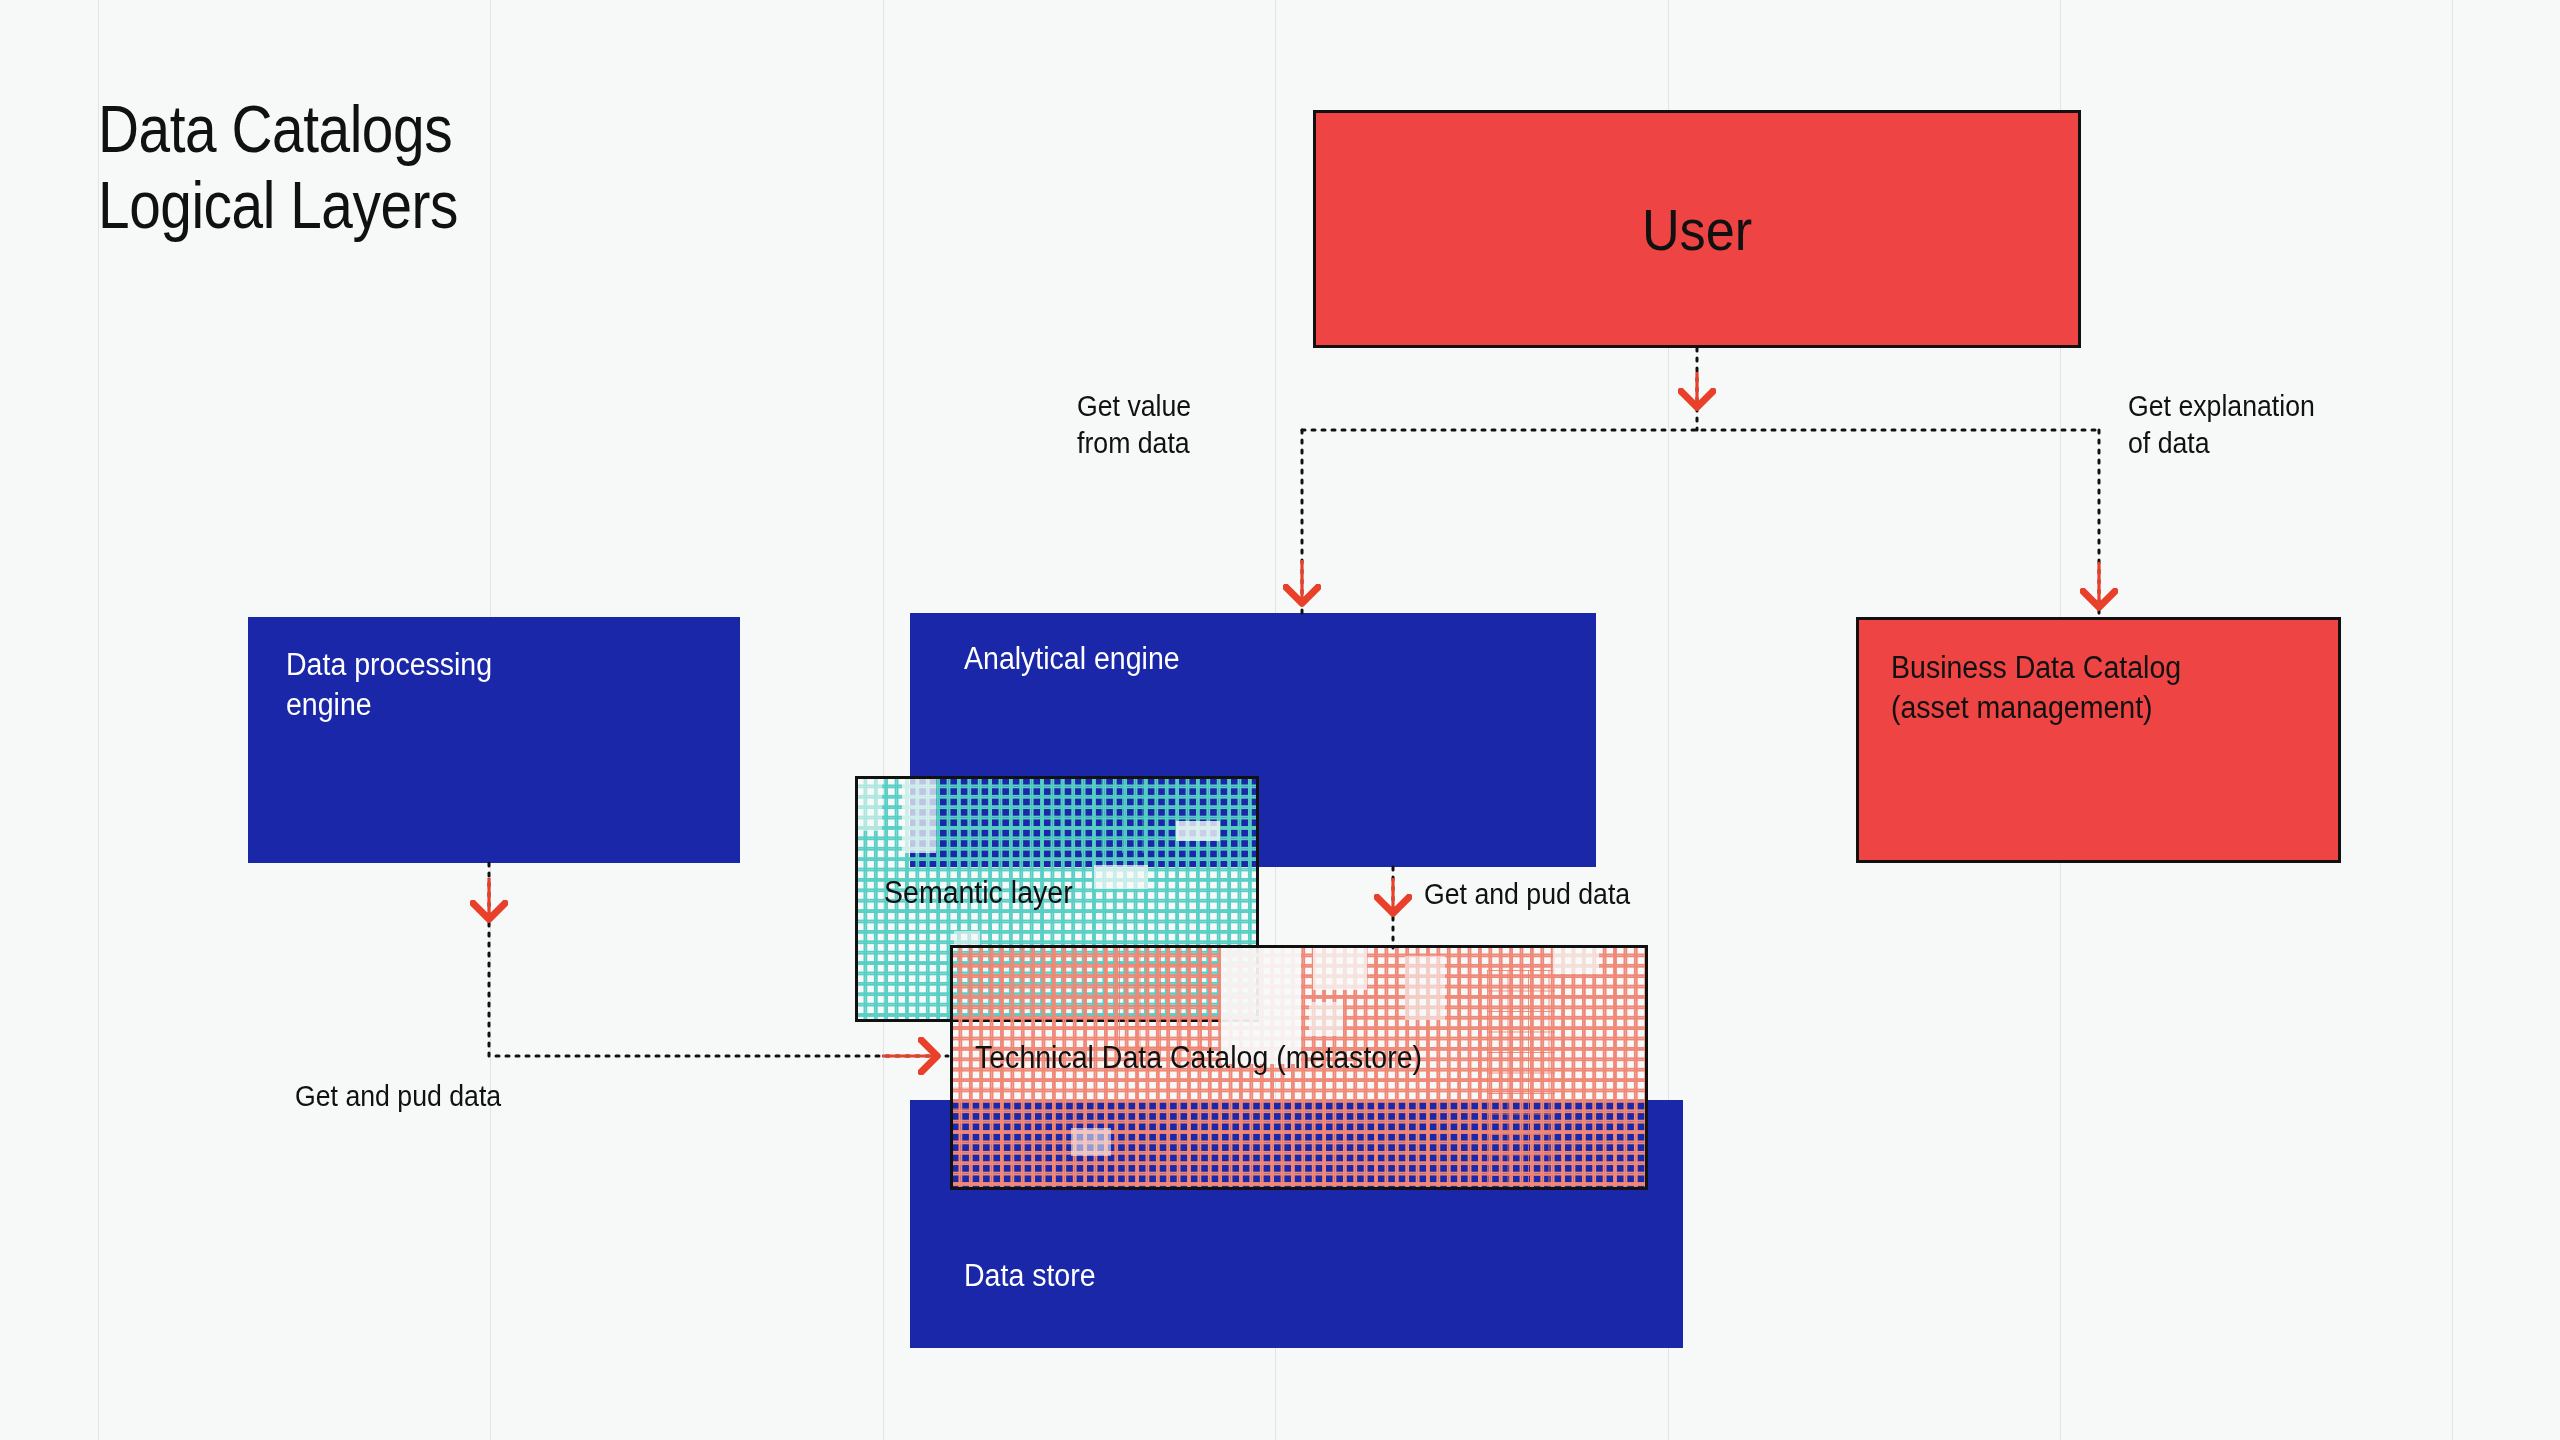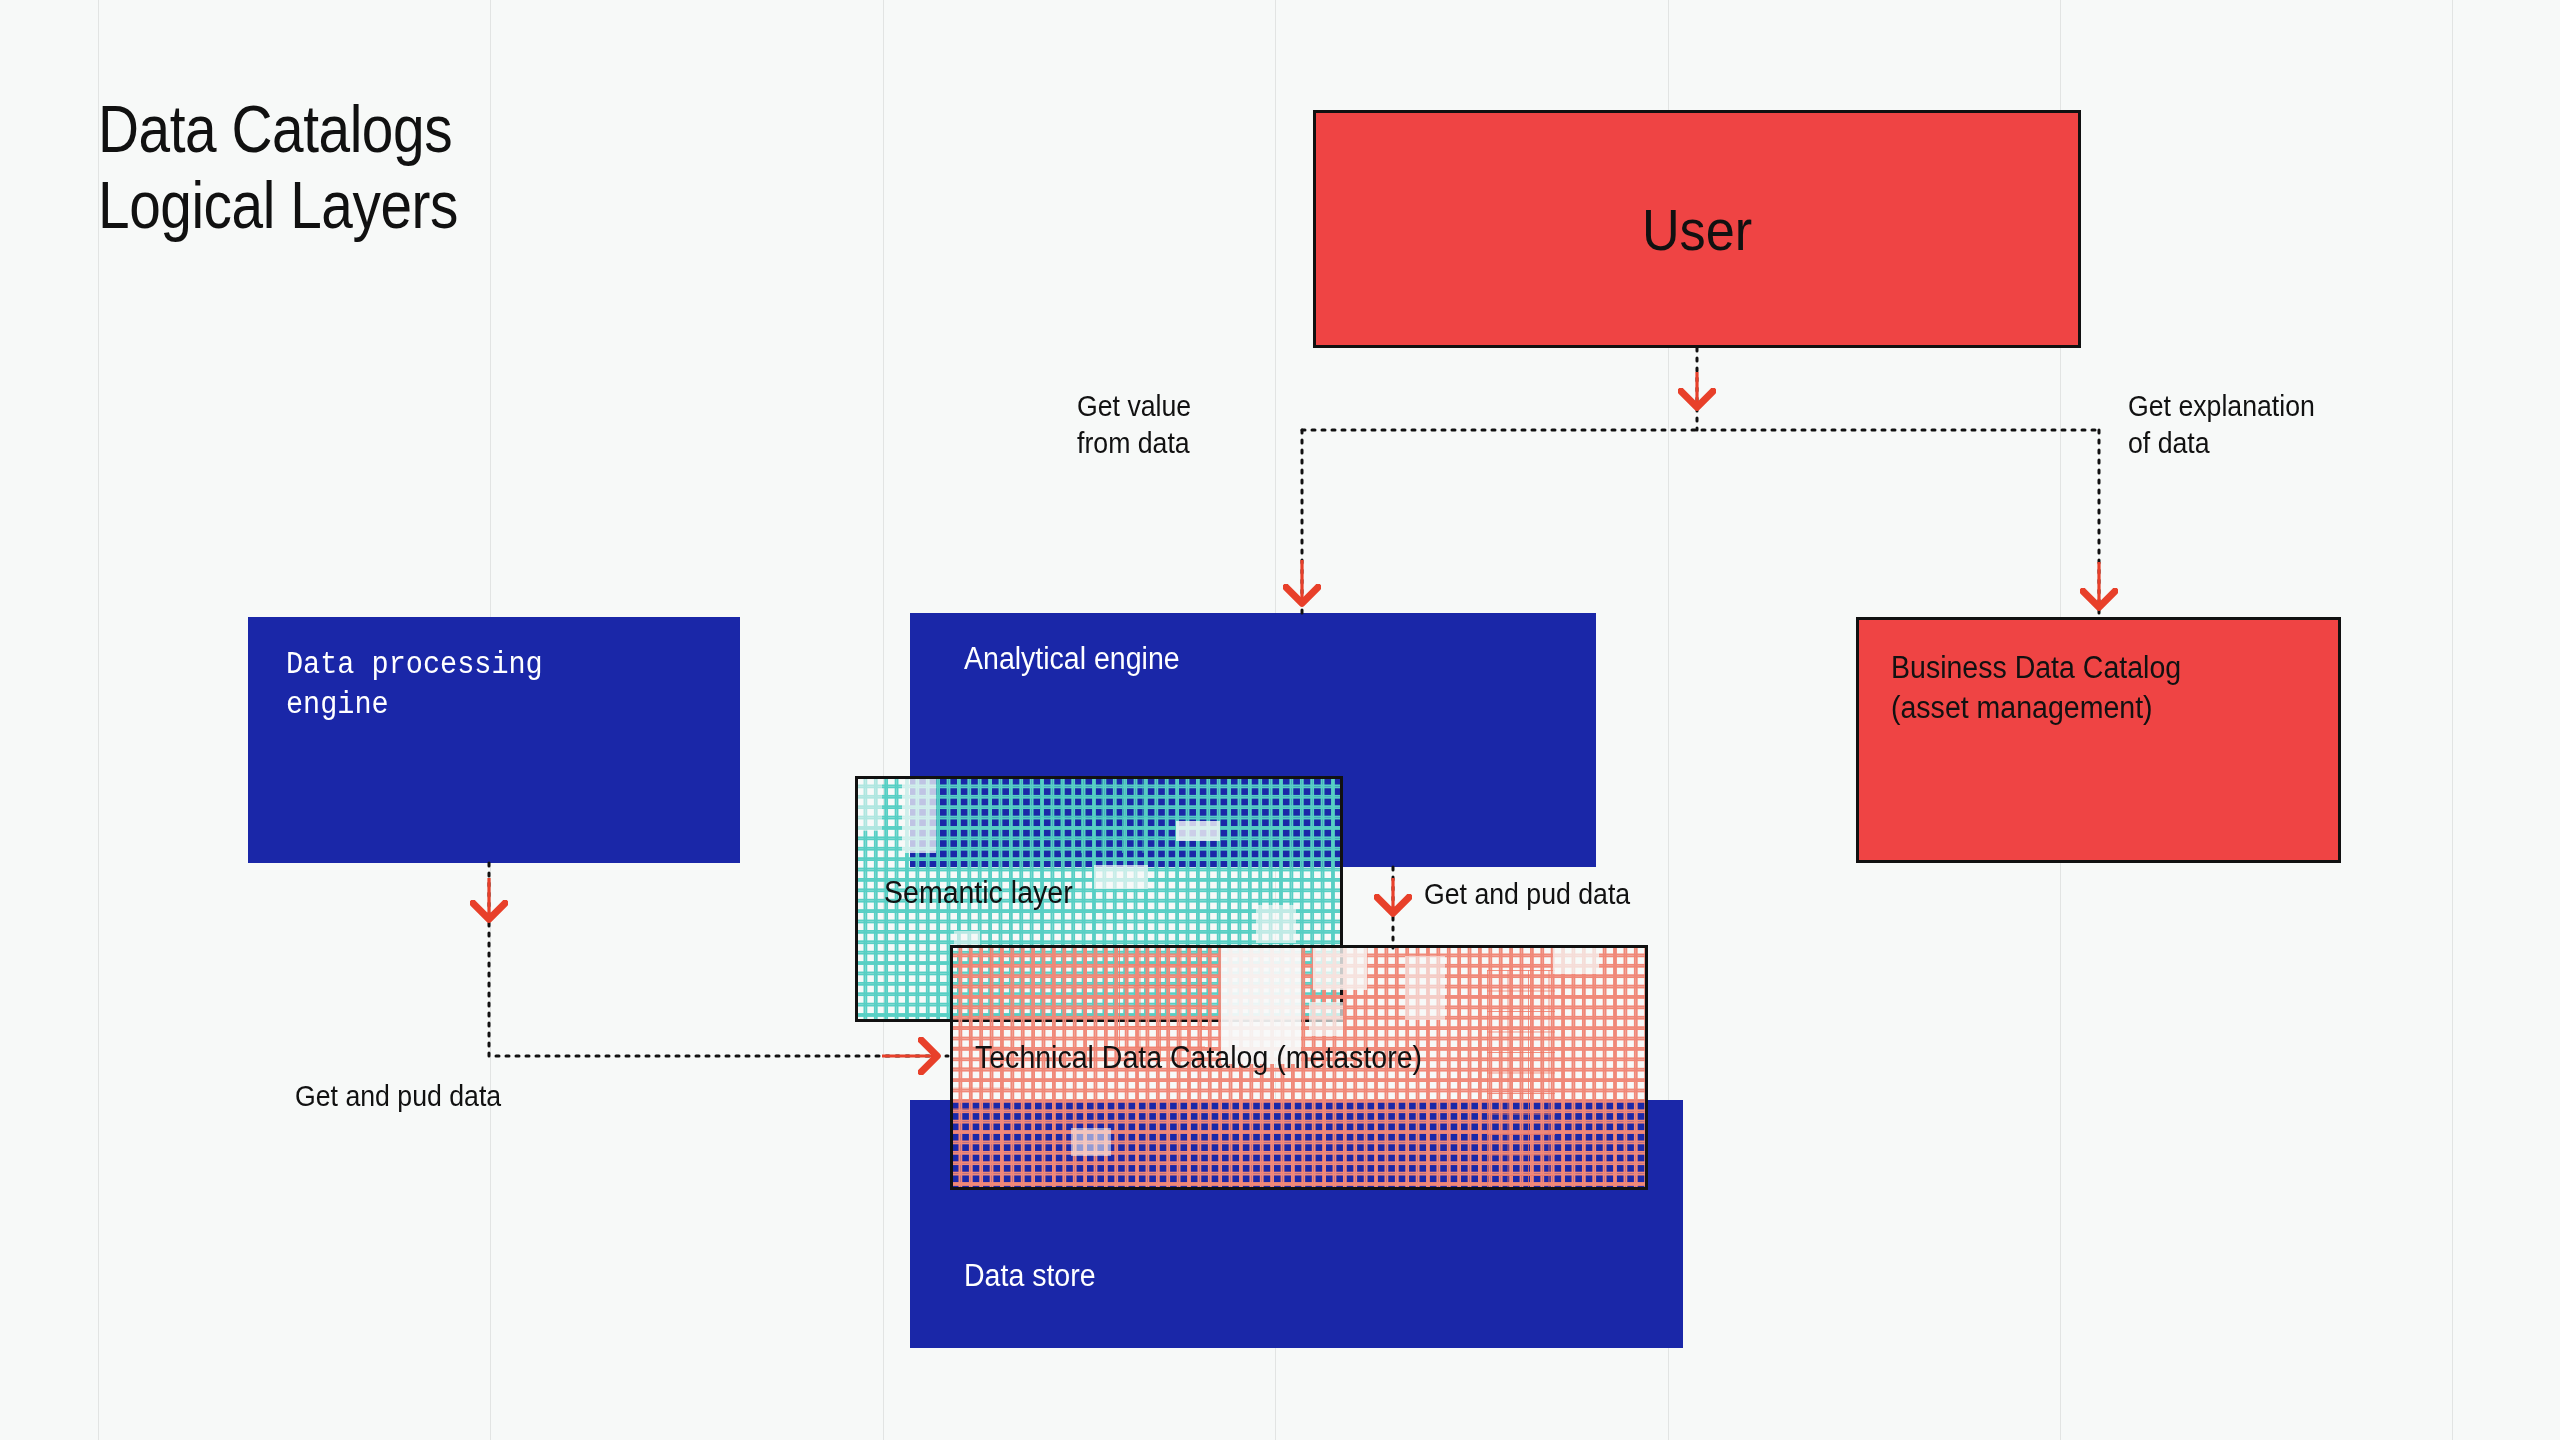--- a/index.html
+++ b/index.html
@@ -46,21 +46,21 @@
   .box-label.dark{color:#111;}
 
   #user-box{left:1313px;top:110px;width:768px;height:238px;}
   #user-label{
     position:absolute;left:0;top:0;width:100%;height:100%;
     display:flex;align-items:center;justify-content:center;
     font-size:58px;color:#111;
     transform:scaleX(0.9);
   }
 
-  #dpe-box{left:248px;top:617px;width:492px;height:246px;font-family:Liberation Mono, monospace;}
+  #dpe-box{left:248px;top:617px;width:492px;height:246px;}
   #dpe-label{left:38px;top:28px;}
 
   #ae-box{left:910px;top:613px;width:686px;height:254px;}
   #ae-label{left:54px;top:26px;}
 
   #ds-box{left:910px;top:1100px;width:773px;height:248px;text-align:center;}
   #ds-label{left:54px;top:156px;}
 
   #bdc-box{left:1856px;top:617px;width:485px;height:246px;}
   #bdc-label{left:32px;top:28px;}
@@ -104,21 +104,21 @@
   }
   .pat-accent.pink{
     background-image:
       linear-gradient(to right, rgba(240,120,100,0.8) 1.4px, transparent 1.4px),
       linear-gradient(to bottom, rgba(240,120,100,0.8) 1.4px, transparent 1.4px);
     background-size:20.5px 20.5px;
   }
   
   .pat-hole{position:absolute;background:#f7f9f8;}
 
-  #sem-box{left:855px;top:776px;width:488px;height:246px;}
+  #sem-box{left:855px;top:776px;width:404px;height:246px;}
   #sem-label{
     position:absolute;left:26px;top:96px;
     font-size:31px;color:#111;
     transform:scaleX(0.92);transform-origin:left top;
   }
 
   #tdc-box{left:950px;top:945px;width:698px;height:245px;}
   #tdc-label{
     position:absolute;left:22px;top:92px;
     font-size:31px;color:#111;white-space:nowrap;

